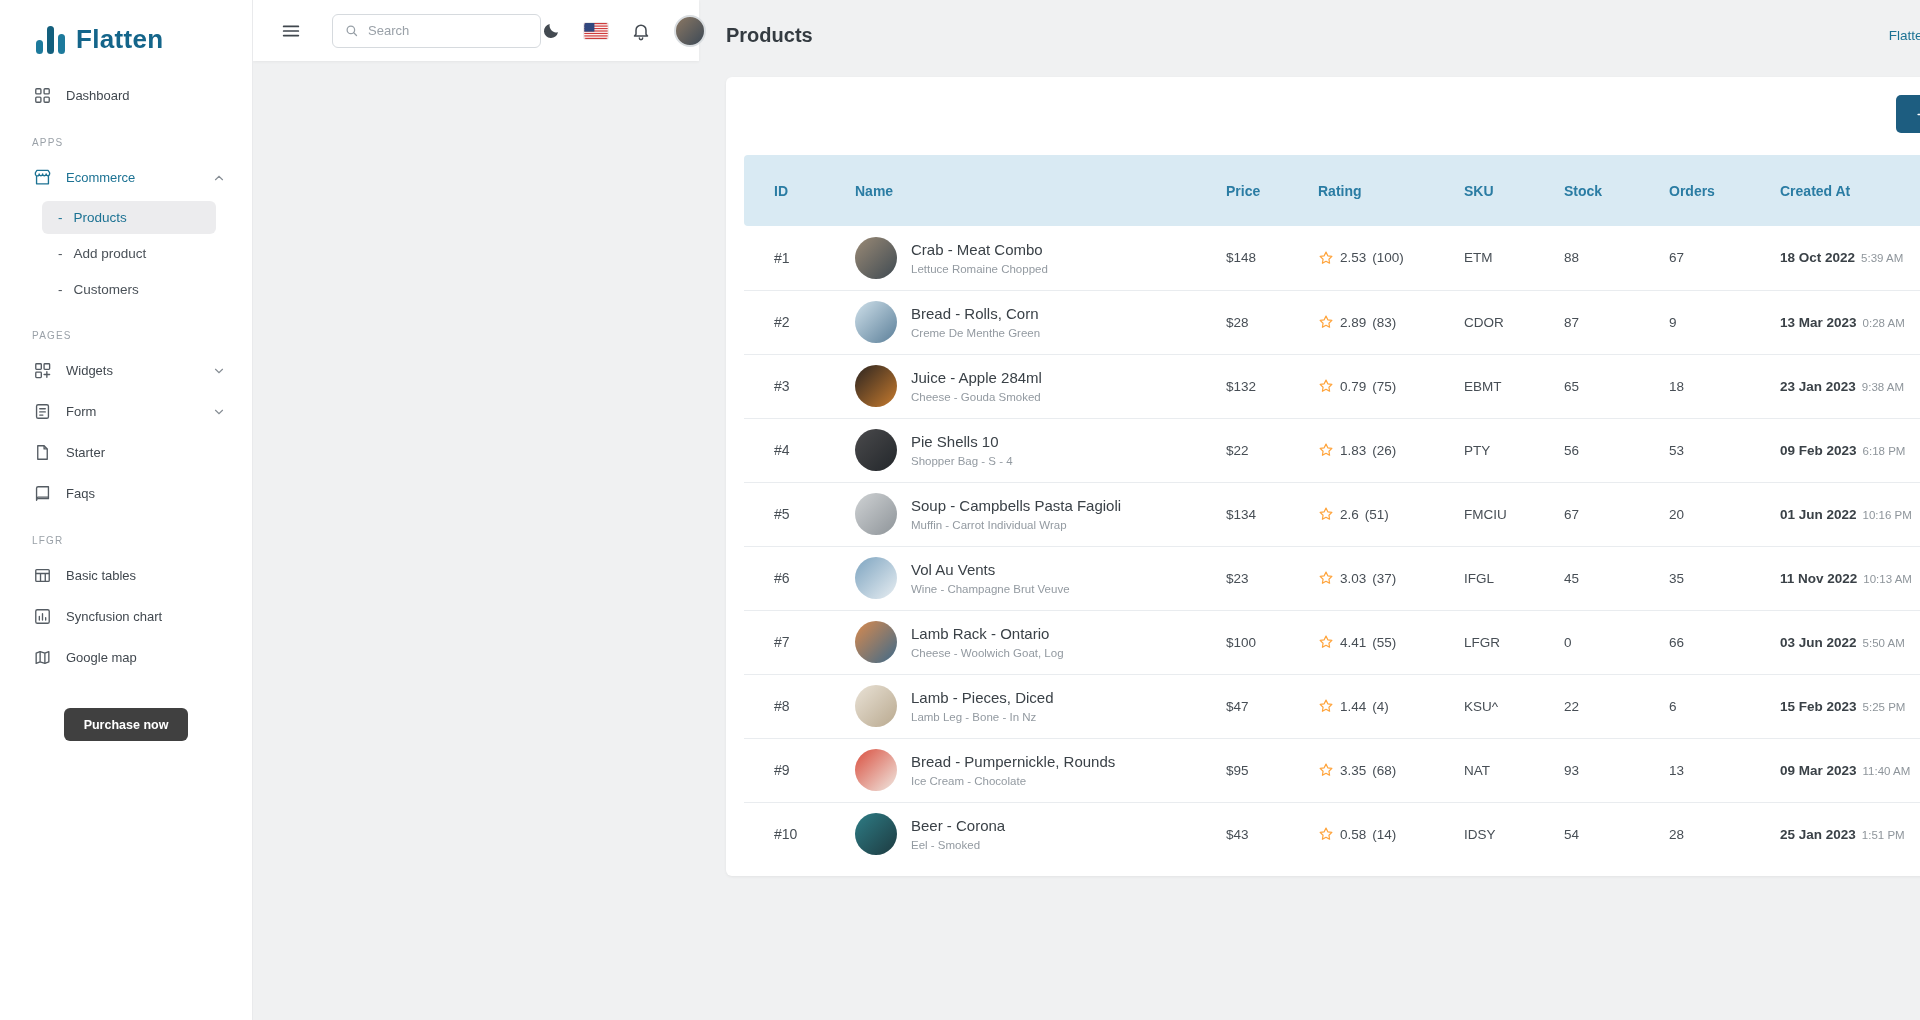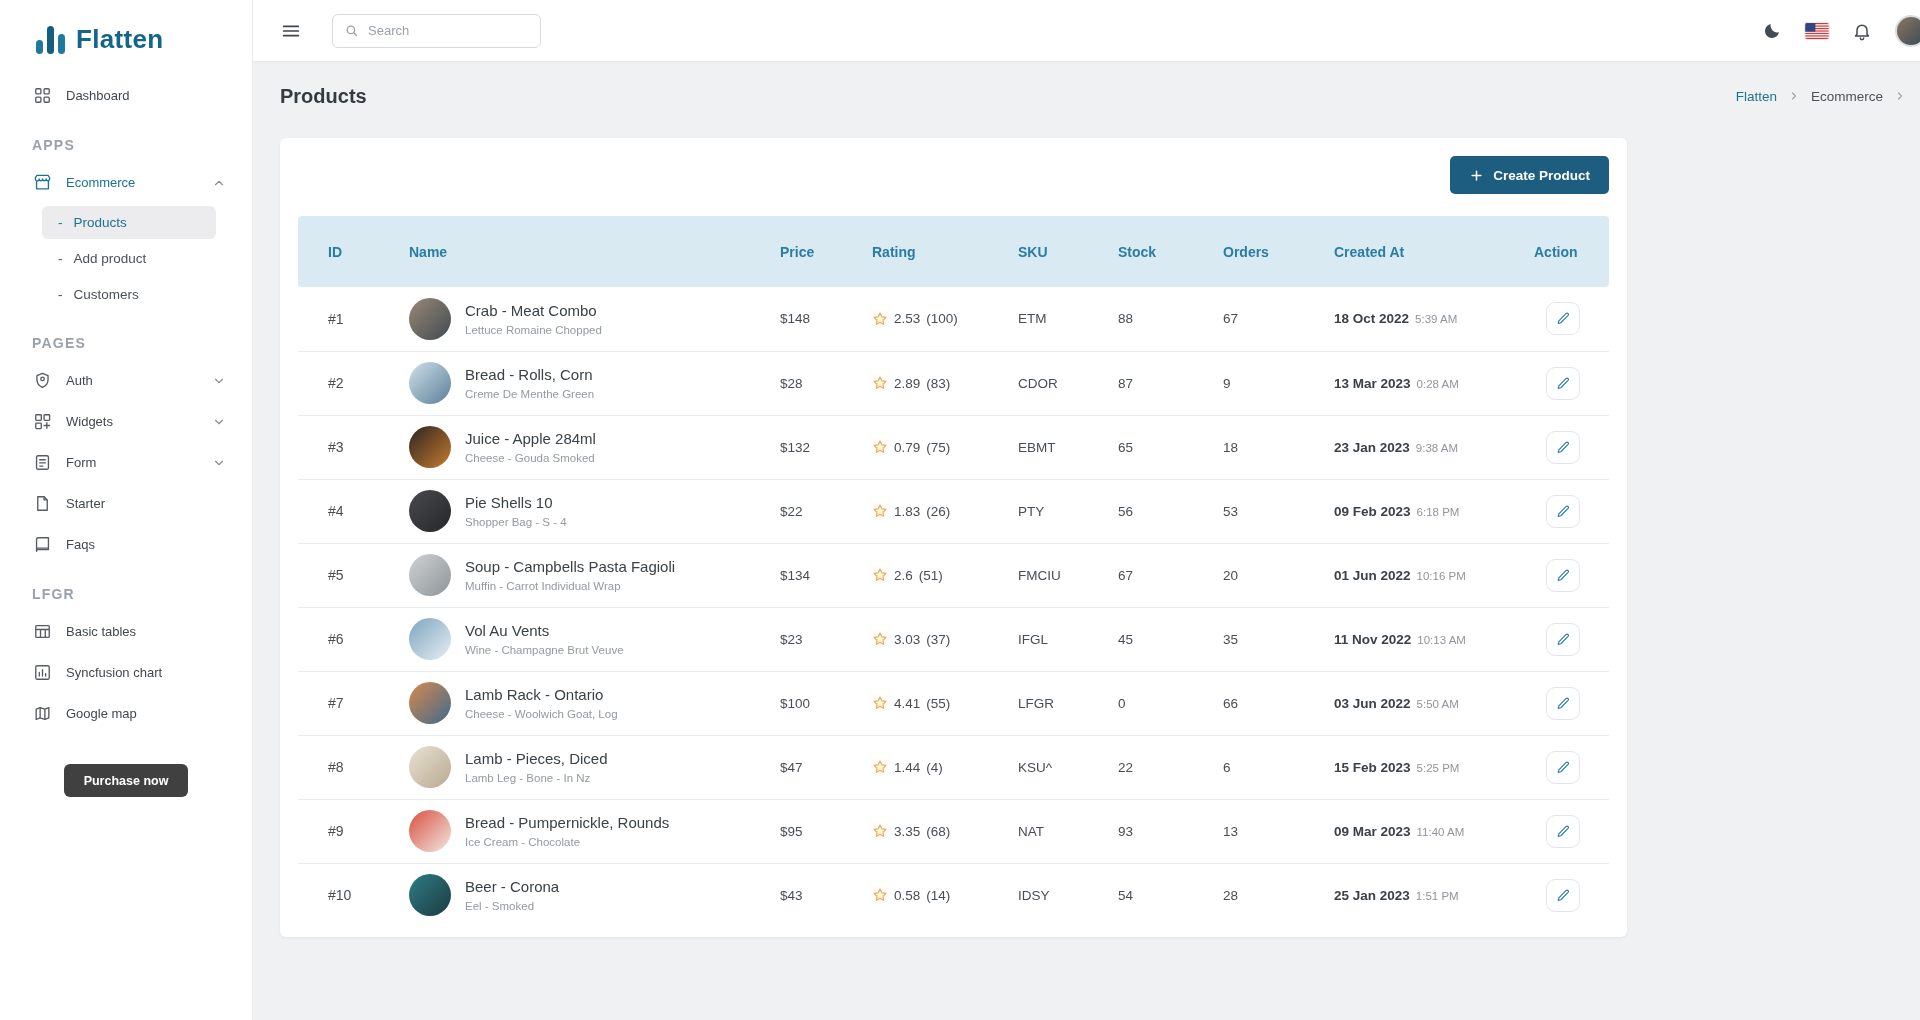--- a/index.html
+++ b/index.html
@@ -16,28 +16,28 @@
   .logo-bars i:nth-child(3){height:20px;background:#1d7a9c;}
   .logo-text{font-size:26px;font-weight:700;color:#14658a;letter-spacing:.3px;}
   .nav-item{display:flex;align-items:center;gap:14px;height:41px;padding:0 26px 0 32px;font-size:13px;color:#41484f;cursor:pointer;white-space:nowrap;}
   .nav-icon{width:20px;height:20px;color:#555c63;display:flex;align-items:center;justify-content:center;flex:none;}
   .nav-icon svg{width:19px;height:19px;}
   .chev{margin-left:auto;color:#868d94;display:flex;}
   .chev svg{width:14px;height:14px;}
   .chev.up svg{transform:rotate(180deg);}
   .nav-item.active{color:#1c7293;}
   .nav-item.active .nav-icon{color:#1c7293;}
-  .section-label{font-size:14px;letter-spacing:1.2px;color:#9aa1a8;padding:21px 0 9px 32px;font-weight:700;}
+  .section-label{font-size:10px;letter-spacing:1.2px;color:#9aa1a8;padding:21px 0 9px 32px;font-weight:400;}
   .sub-item{display:flex;align-items:center;height:33px;margin:3px 36px 3px 42px;padding:0 10px 0 16px;font-size:13.5px;color:#4a5158;border-radius:6px;cursor:pointer;white-space:nowrap;}
   .sub-item::before{content:"-";margin-right:11px;color:inherit;}
   .sub-item.active{background:#ececee;color:#1c7293;}
   .purchase-btn{display:block;margin:30px auto 0;width:124px;height:33px;background:#404040;color:#fff;border:none;border-radius:6px;font-size:12.5px;font-weight:600;font-family:inherit;cursor:pointer;}
 
   
-  .main{flex:1;display:flex;flex-direction:column;min-width:0;}
+  .main{flex:1;display:flex;flex-direction:row;min-width:0;}
   .topbar{height:61px;background:#fff;display:flex;align-items:center;padding:0 20px 0 27px;box-shadow:0 1px 3px rgba(0,0,0,.05);position:relative;z-index:2;}
   .hamburger{color:#3f464d;cursor:pointer;display:flex;}
   .hamburger svg{width:22px;height:22px;}
   .search-box{margin-left:30px;display:flex;align-items:center;gap:9px;width:209px;height:34px;border:1px solid #d6dade;border-radius:6px;padding:0 11px;background:#fff;color:#98a0a7;}
   .search-box svg{width:15px;height:15px;flex:none;}
   .search-box input{border:none;outline:none;font-size:13px;width:100%;font-family:inherit;color:#454c53;background:transparent;}
   .search-box input::placeholder{color:#9aa1a8;}
   .topbar-right{margin-left:auto;display:flex;align-items:center;gap:23px;}
   .icon-btn{color:#434a51;cursor:pointer;display:flex;align-items:center;}
   .icon-btn svg{width:20px;height:20px;}
@@ -118,34 +118,20 @@
           <path d="M6 9l6 6 6-6"></path>
         </svg>
     </span>
   </div>
   <div class="sub-item active">Products</div>
   <div class="sub-item">Add product</div>
   <div class="sub-item">Customers</div>
 
   <div class="section-label">PAGES</div>
 
-  <div class="nav-item">
-    <span class="nav-icon">
-      <svg viewBox="0 0 24 24" fill="none" stroke="currentColor" stroke-width="1.7" stroke-linejoin="round">
-          <path d="M12 3l7 2.8V11c0 4.8-2.9 7.9-7 9.8-4.1-1.9-7-5-7-9.8V5.8z"></path>
-          <circle cx="12" cy="10" r="2.2"></circle>
-        </svg>
-    </span>
-    <span>Auth</span>
-    <span class="chev">
-      <svg viewBox="0 0 24 24" fill="none" stroke="currentColor" stroke-width="2" stroke-linecap="round">
-          <path d="M6 9l6 6 6-6"></path>
-        </svg>
-    </span>
-  </div>
 
   <div class="nav-item">
     <span class="nav-icon">
       <svg viewBox="0 0 24 24" fill="none" stroke="currentColor" stroke-width="1.7">
           <rect x="3.5" y="3.5" width="7" height="7" rx="1"></rect>
           <rect x="14" y="3.5" width="7" height="7" rx="1"></rect>
           <rect x="3.5" y="14" width="7" height="7" rx="1"></rect>
           <path d="M17.5 13.5v7M14 17h7" stroke-linecap="round"></path>
         </svg>
     </span>

